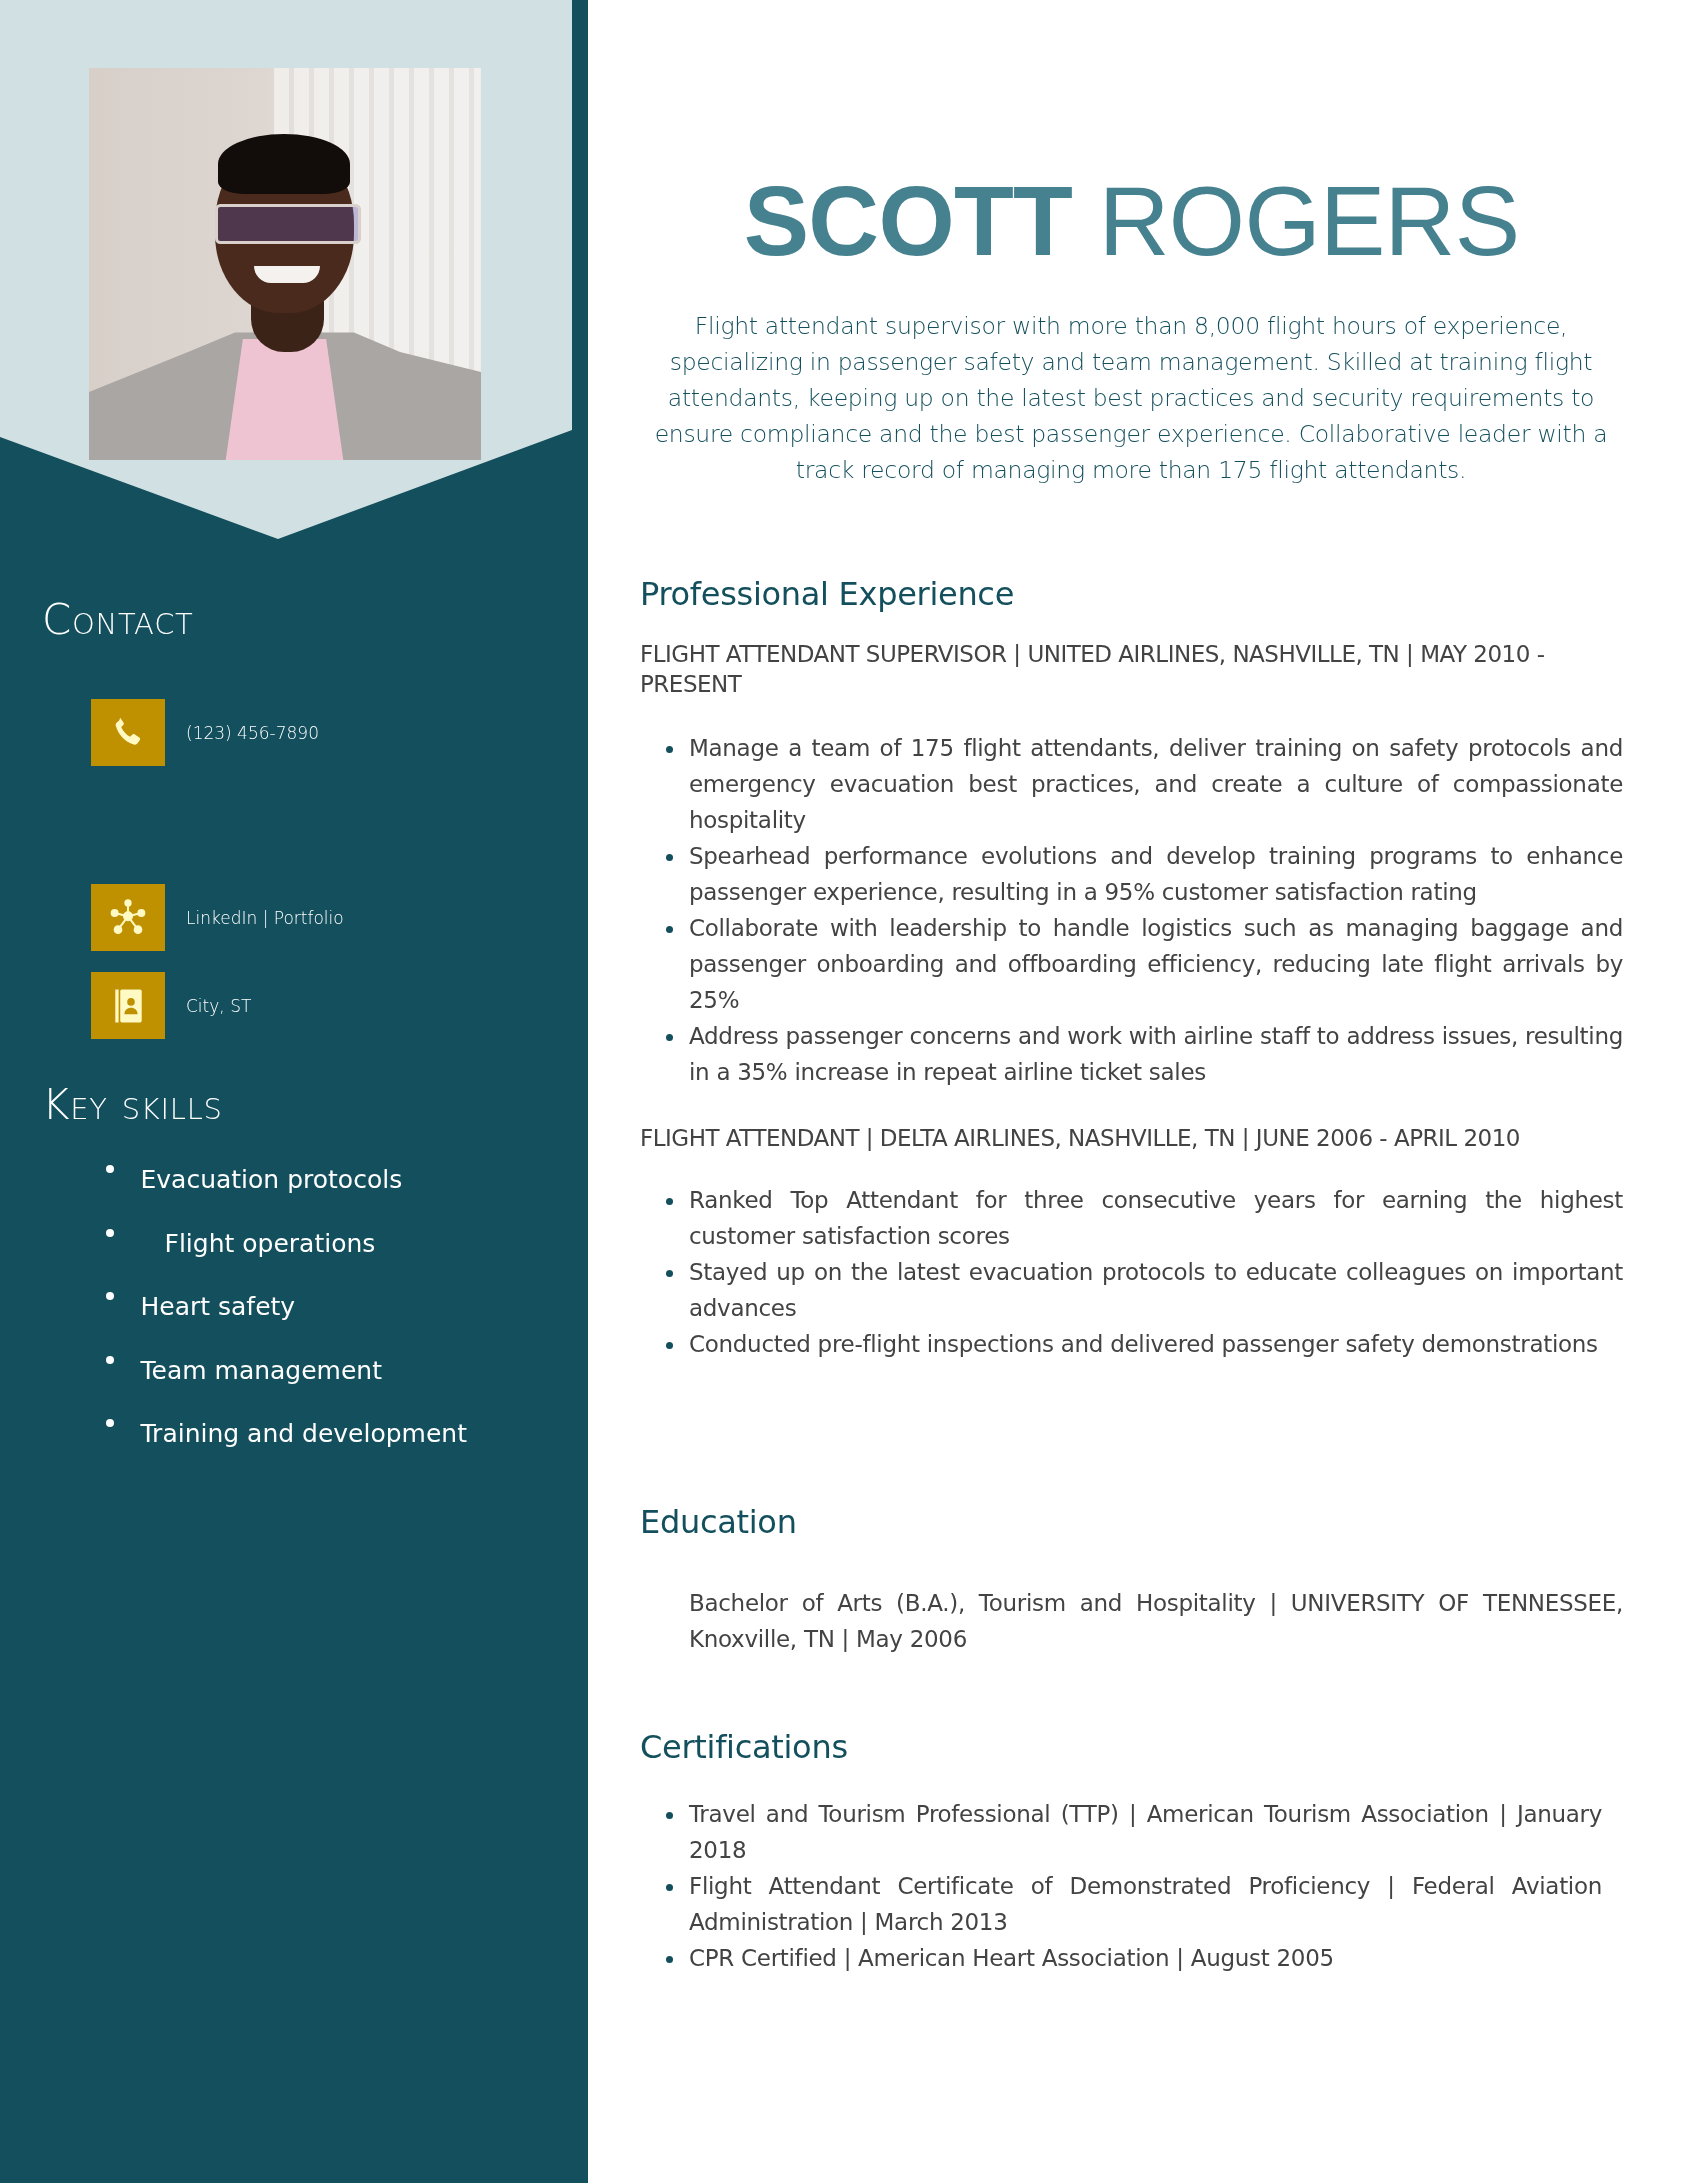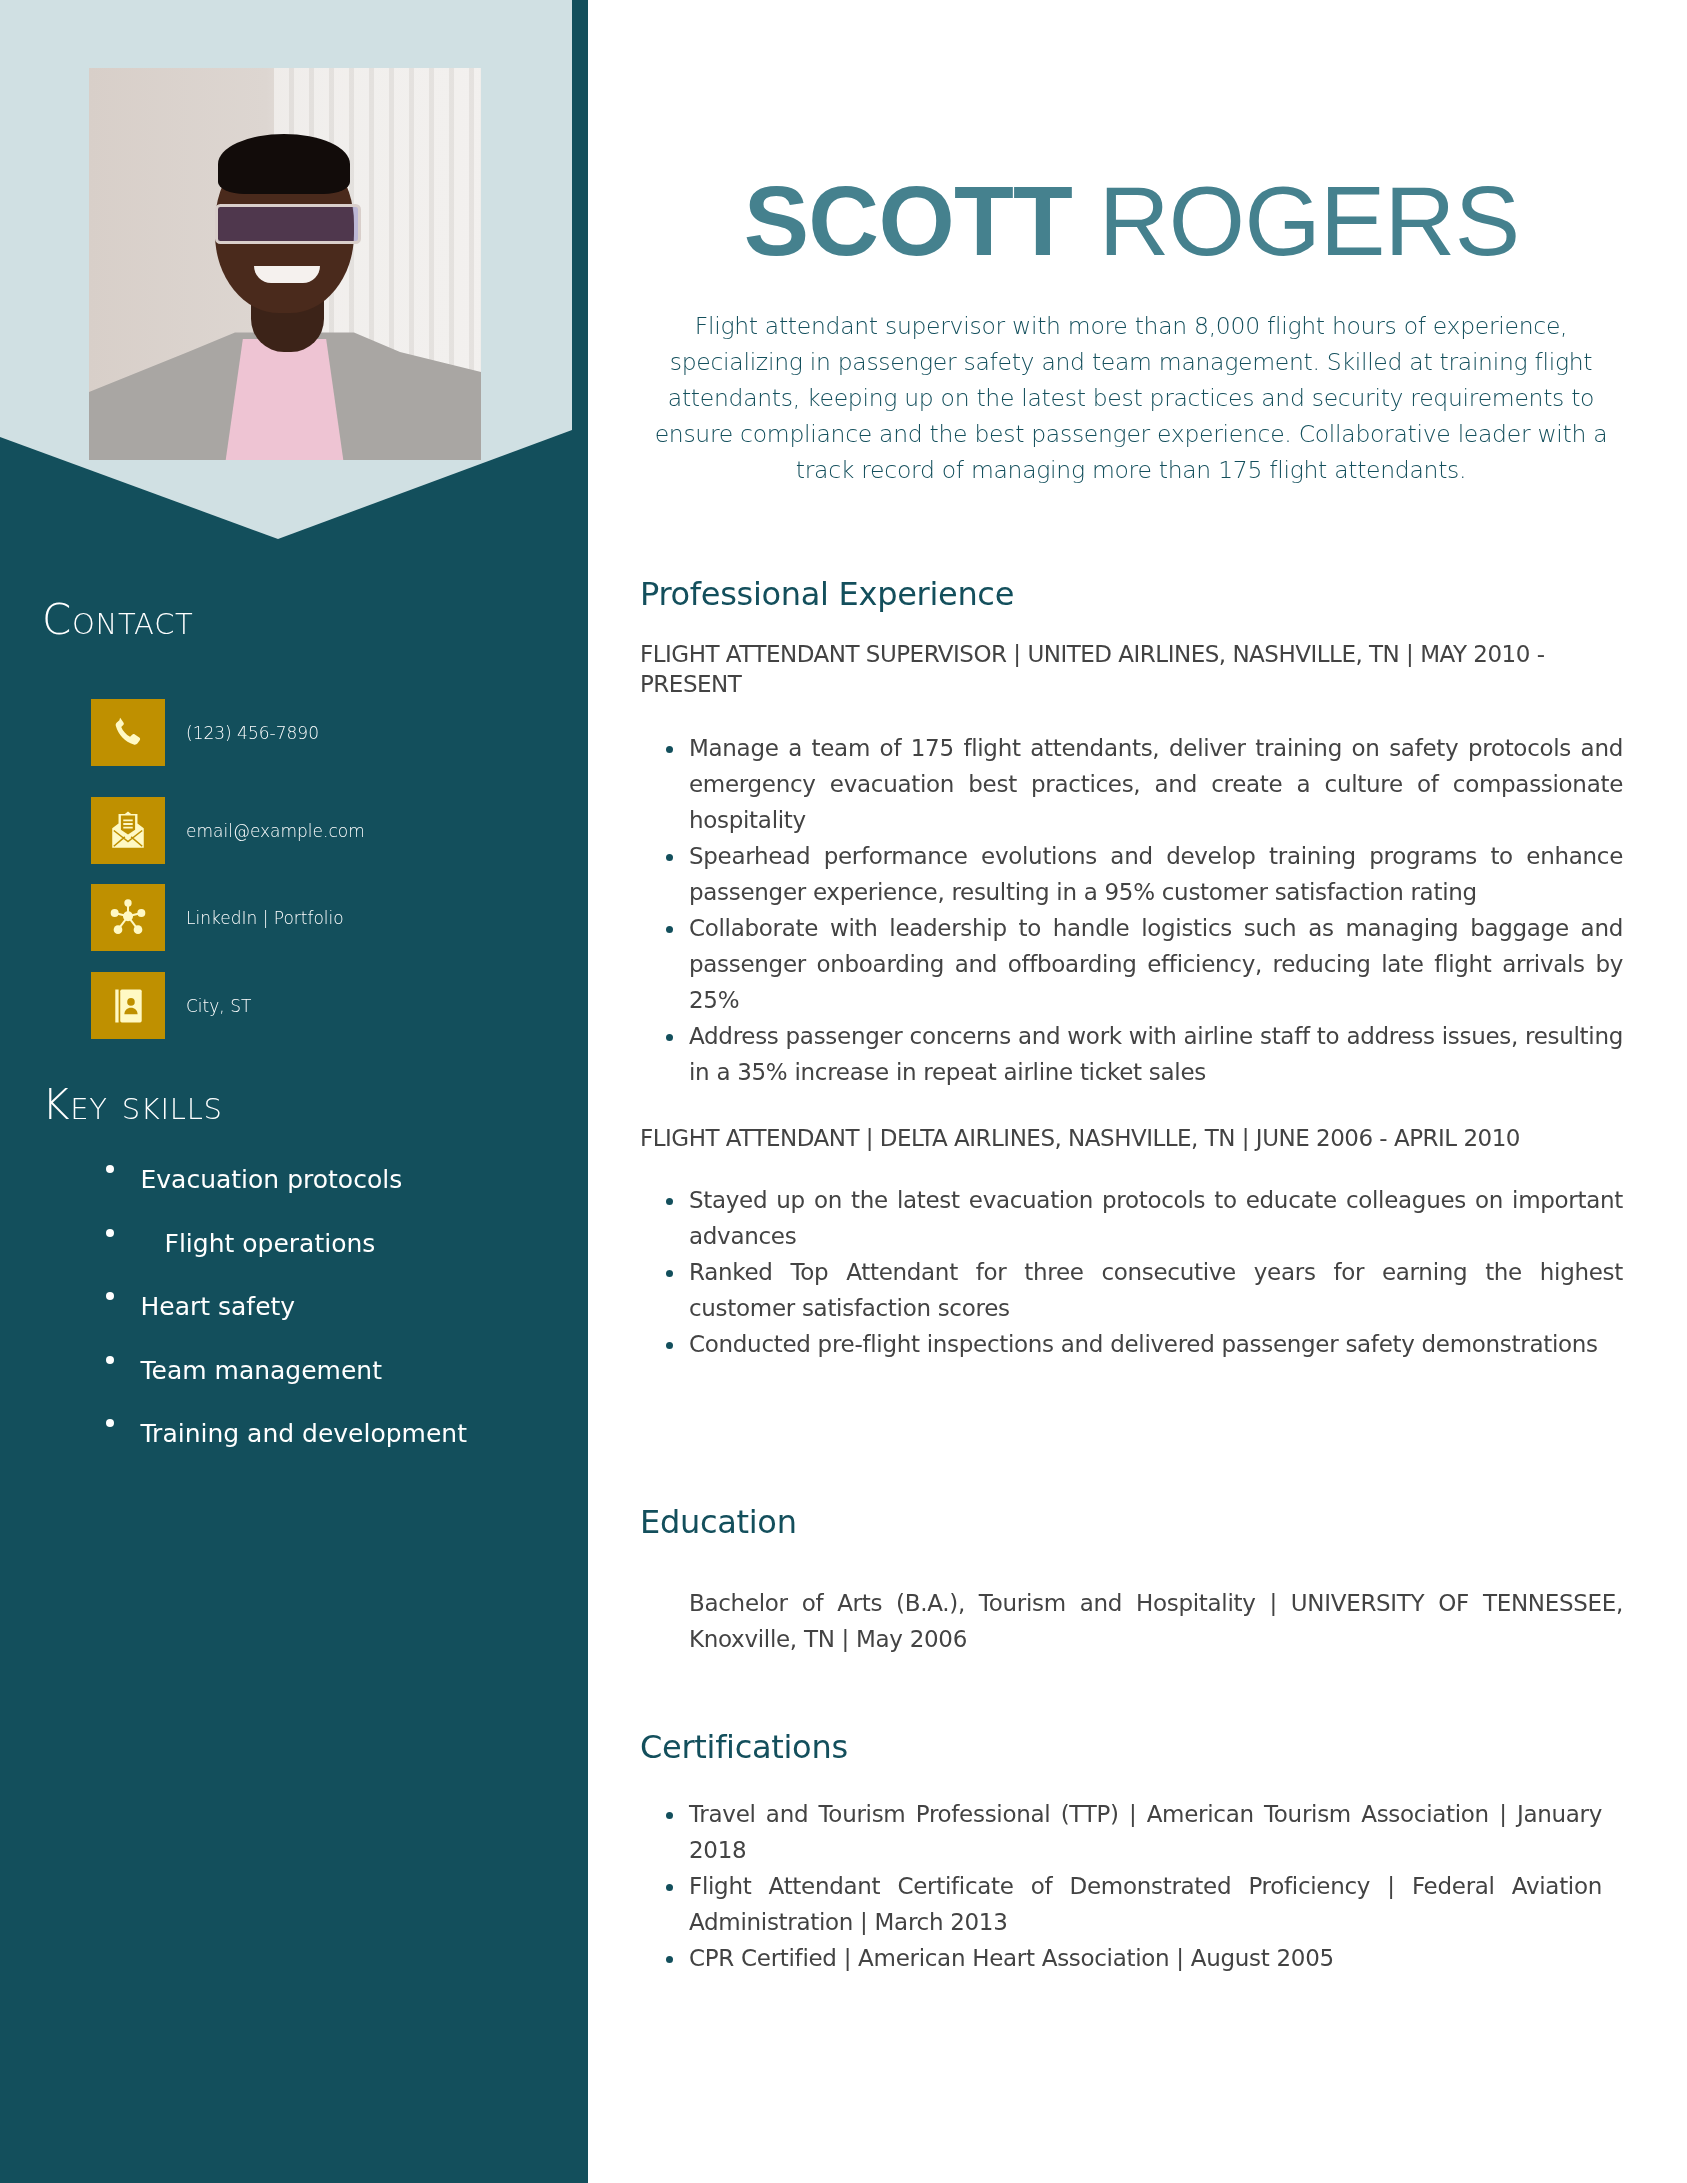--- a/index.html
+++ b/index.html
@@ -63,31 +63,20 @@
 
   <div class="contact-row" style="top: 699px;">
     <div class="contact-icon">
       <svg width="37" height="37" viewBox="0 0 24 24">
           <path fill="#fff9c4" d="M6.6 2.5l2.2 3.1c.3.5.2 1.1-.2 1.5L7.3 8.4c1 2.6 3.2 5 5.7 6.3l1.4-1.3c.4-.4 1-.5 1.5-.2l3.1 2.1c.6.4.7 1.1.3 1.7l-1.4 2c-.6.8-1.6 1.1-2.5.8C9.6 17.9 5.5 13.6 3.8 7.8c-.3-.9 0-1.9.8-2.5l1.5-1.2c.2-.6.3-1.3.5-1.6z"></path>
         </svg>
     </div>
     <span class="contact-text">(123) 456-7890</span>
   </div>
 
-  <div class="contact-row" style="top: 797px;">
-    <div class="contact-icon">
-      <svg width="38" height="41" viewBox="0 0 24 26">
-          <path fill="#fff9c4" d="M12 1l2 1.5H18v6l4 3V24H2V11.5l4-3v-6h4z"></path>
-          <path fill="#bf9000" d="M7.5 3.5h9v9l-4.5 3-4.5-3z"></path>
-          <path fill="#fff9c4" d="M9 6h6v1.2H9zM9 8.3h6v1.2H9zM9 10.6h6v1.2H9z"></path>
-          <path fill="none" stroke="#bf9000" stroke-width="1" d="M3 13l9 7 9-7M3 23l7-6M21 23l-7-6"></path>
-        </svg>
-    </div>
-    <span class="contact-text">email@example.com</span>
-  </div>
 
   <div class="contact-row" style="top: 884px;">
     <div class="contact-icon">
       <svg width="40" height="40" viewBox="0 0 24 24">
           <g stroke="#fff9c4" stroke-width="1.2">
             <line x1="12" y1="11" x2="12" y2="3"></line>
             <line x1="12" y1="11" x2="4" y2="9"></line>
             <line x1="12" y1="11" x2="20" y2="9"></line>
             <line x1="12" y1="11" x2="6" y2="19"></line>
             <line x1="12" y1="11" x2="18" y2="19"></line>
@@ -153,22 +142,22 @@
 <div class="job-title" style="top: 639px;">FLIGHT ATTENDANT SUPERVISOR | UNITED AIRLINES, NASHVILLE, TN | MAY 2010 - PRESENT</div>
 <ul class="bullets" style="top: 730px;">
   <li>Manage a team of 175 flight attendants, deliver training on safety protocols and emergency evacuation best practices, and create a culture of compassionate hospitality</li>
   <li>Spearhead performance evolutions and develop training programs to enhance passenger experience, resulting in a 95% customer satisfaction rating</li>
   <li>Collaborate with leadership to handle logistics such as managing baggage and passenger onboarding and offboarding efficiency, reducing late flight arrivals by 25%</li>
   <li>Address passenger concerns and work with airline staff to address issues, resulting in a 35% increase in repeat airline ticket sales</li>
 </ul>
 
 <div class="job-title" style="top: 1123px;">FLIGHT ATTENDANT | DELTA AIRLINES, NASHVILLE, TN | JUNE 2006 - APRIL 2010</div>
 <ul class="bullets" style="top: 1182px;">
+  <li>Ranked Top Attendant for three consecutive years for earning the highest customer satisfaction scores</li>
   <li>Stayed up on the latest evacuation protocols to educate colleagues on important advances</li>
-  <li>Ranked Top Attendant for three consecutive years for earning the highest customer satisfaction scores</li>
   <li>Conducted pre-flight inspections and delivered passenger safety demonstrations</li>
 </ul>
 
 <div class="sec-title" style="top: 1497px;">Education</div>
 <p class="edu" style="top: 1585px;">Bachelor of Arts (B.A.), Tourism and Hospitality | UNIVERSITY OF TENNESSEE, Knoxville, TN | May 2006</p>
 
 <div class="sec-title" style="top: 1722px;">Certifications</div>
 <ul class="bullets" style="top: 1796px; width: 913px;">
   <li>Travel and Tourism Professional (TTP) | American Tourism Association | January 2018</li>
   <li>Flight Attendant Certificate of Demonstrated Proficiency |  Federal Aviation Administration | March 2013</li>

